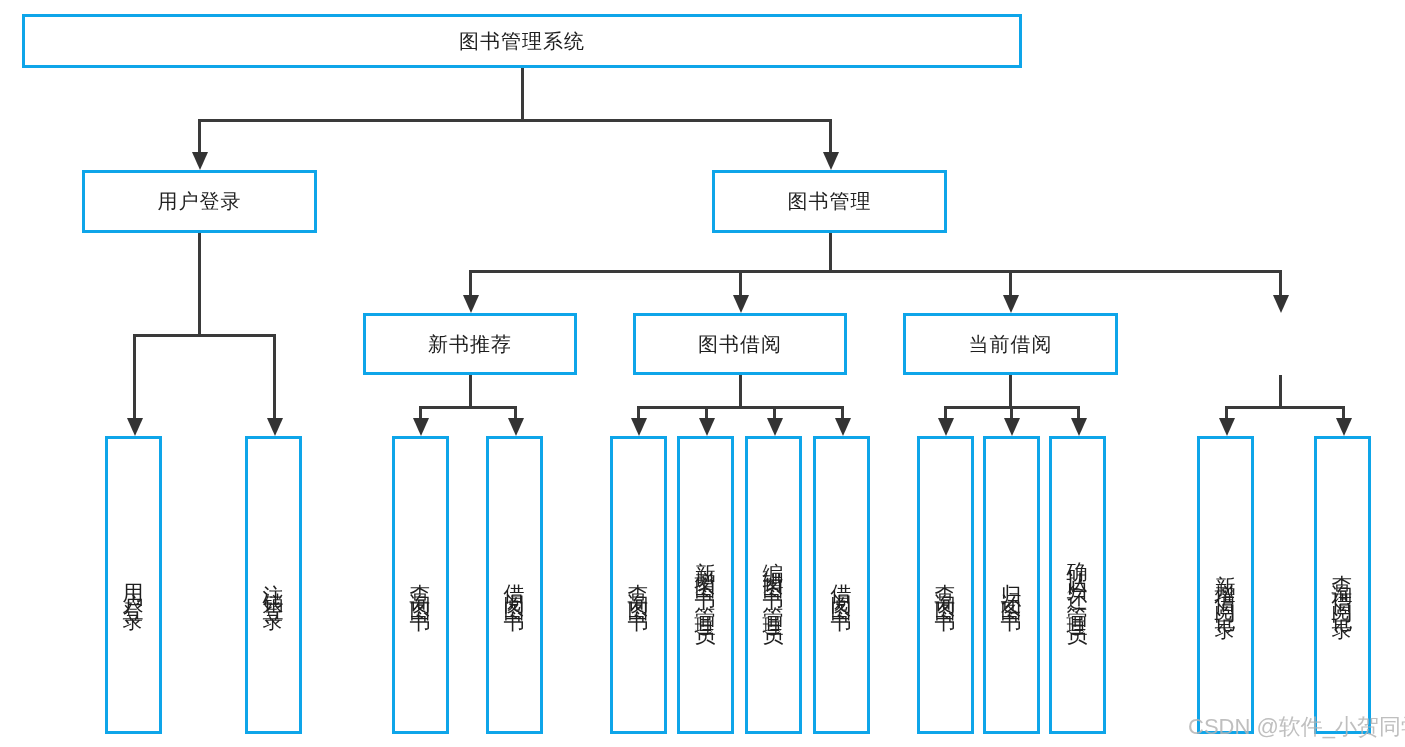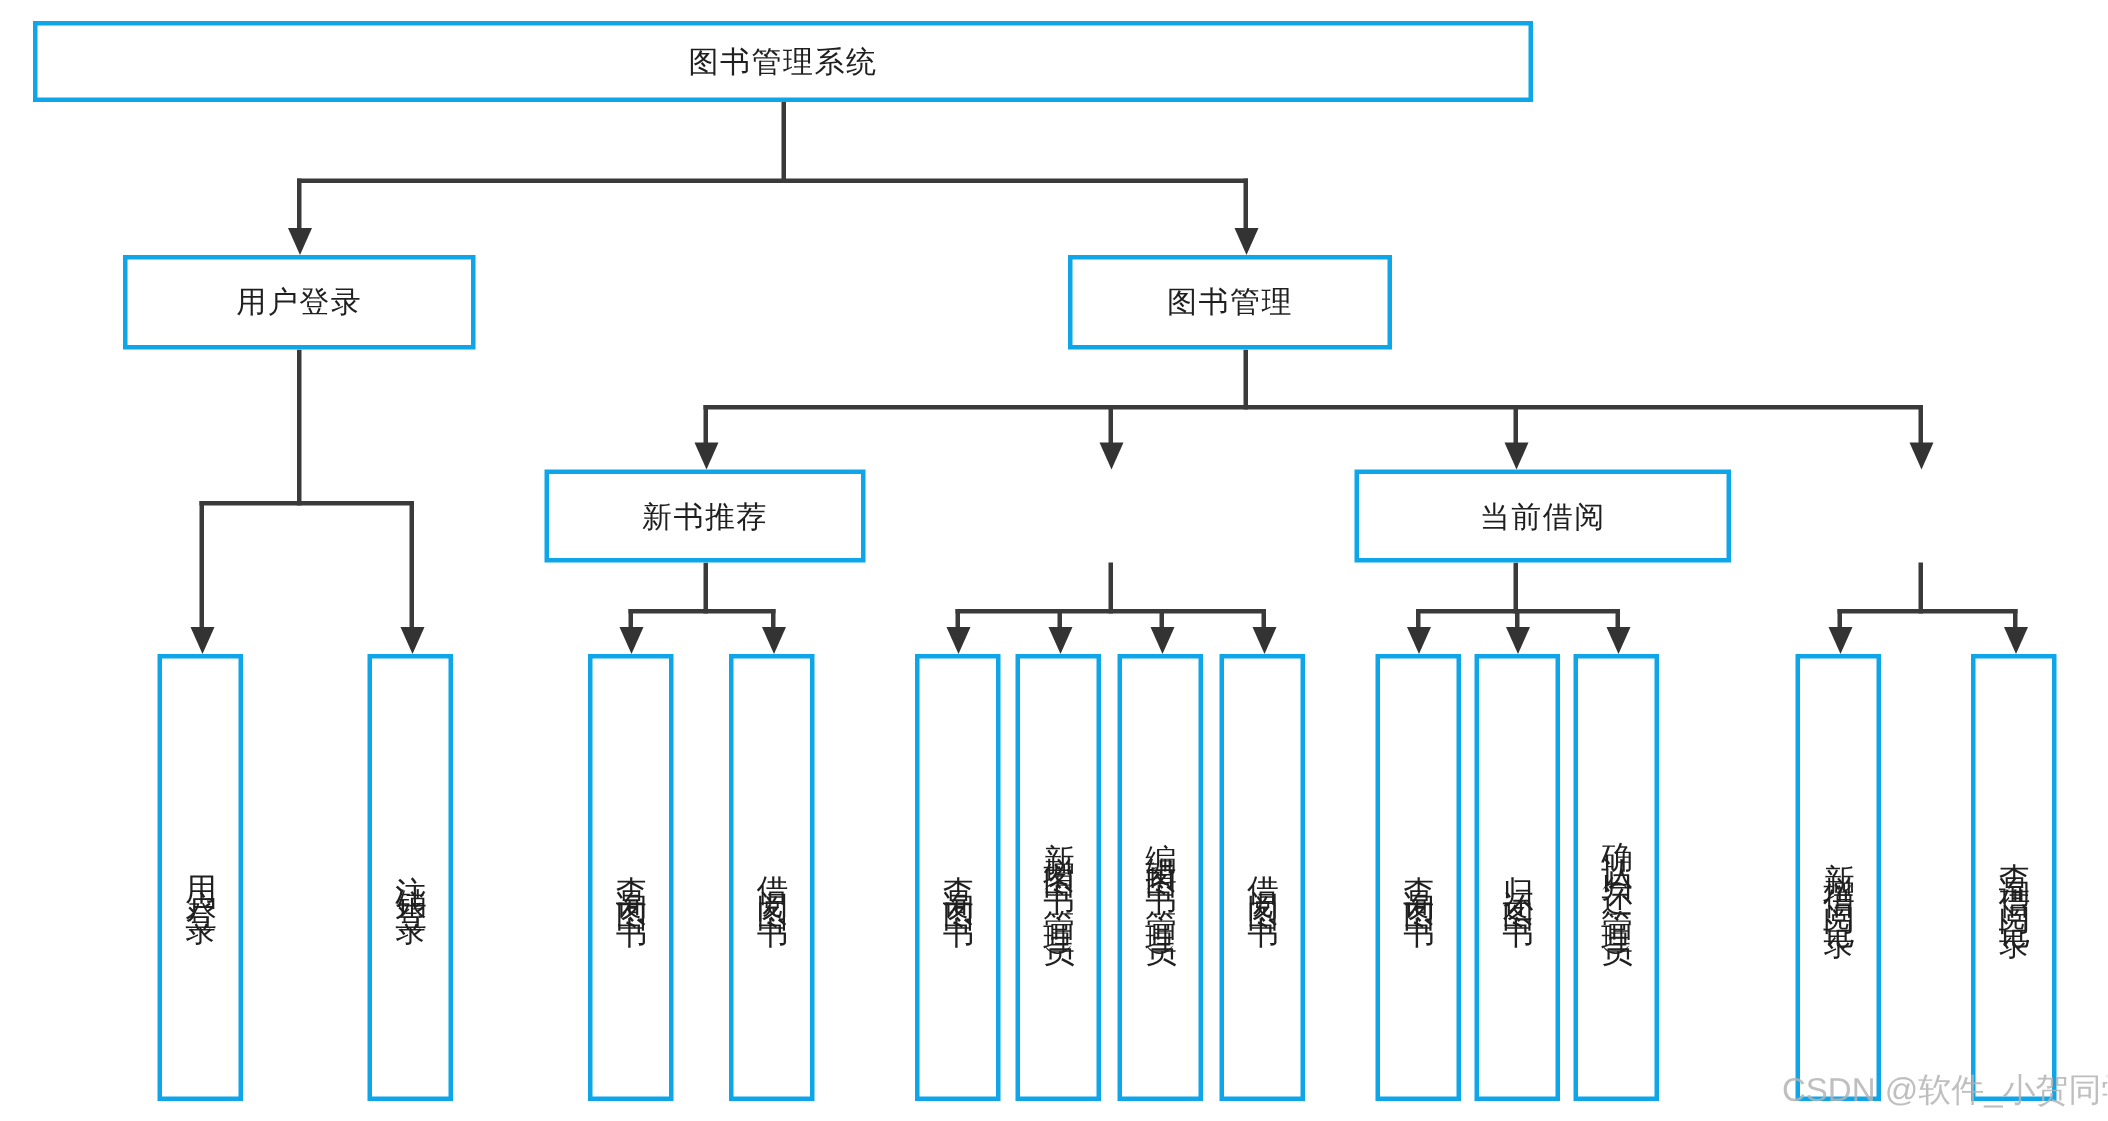--- a/index.html
+++ b/index.html
@@ -30,24 +30,25 @@
   }
 </style>
 </head>
 <body>
 
 <div id="canvas">
 
   <div class="box" style="left:22px;top:14px;width:1000px;height:54px">图书管理系统</div>
 
   <div class="box" style="left:82px;top:170px;width:235px;height:63px">用户登录</div>
-  <div class="box" style="left:712px;top:170px;width:216px;height:63px">图书管理</div>
+  <div class="box" style="left:712px;top:170px;width:235px;height:63px">图书管理</div>
 
   <div class="box" style="left:363px;top:313px;width:214px;height:62px">新书推荐</div>
-  <div class="box" style="left:903px;top:313px;width:251px;height:62px">当前借阅</div>
+  <div class="box" style="left:633px;top:313px;width:214px;height:62px">图书借阅</div>
+  <div class="box" style="left:903px;top:313px;width:215px;height:62px">当前借阅</div>
 
   <div class="box leaf" style="left:105px">
     <span class="vtext">用户登录</span>
   </div>
   <div class="box leaf" style="left:245px">
     <span class="vtext">注销登录</span>
   </div>
 
   <div class="box leaf" style="left:392px">
     <span class="vtext">查询图书</span>

